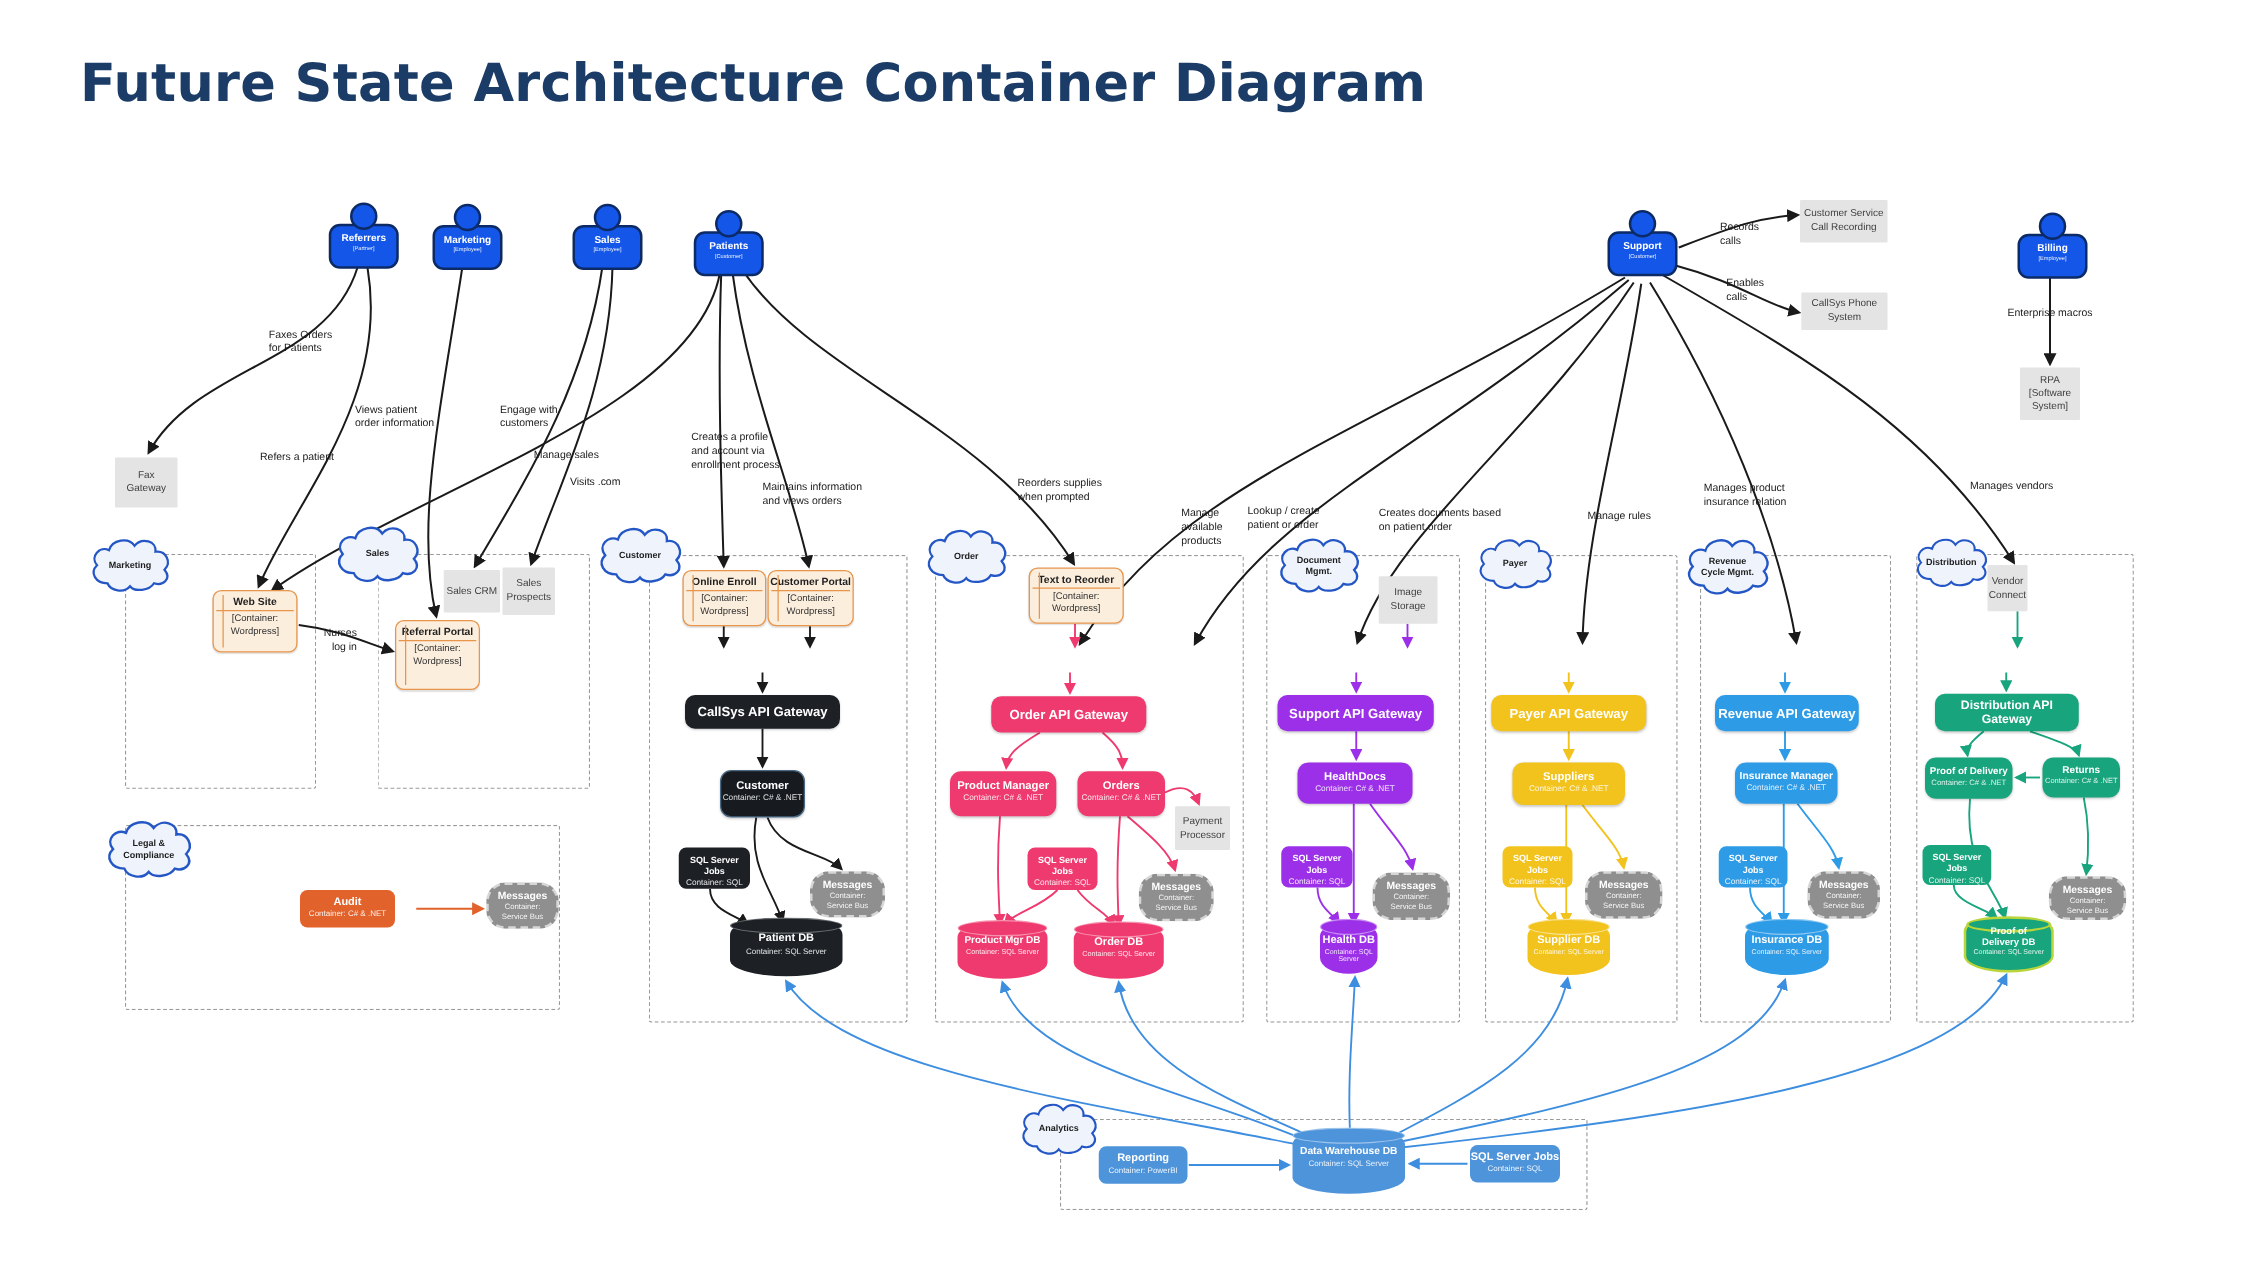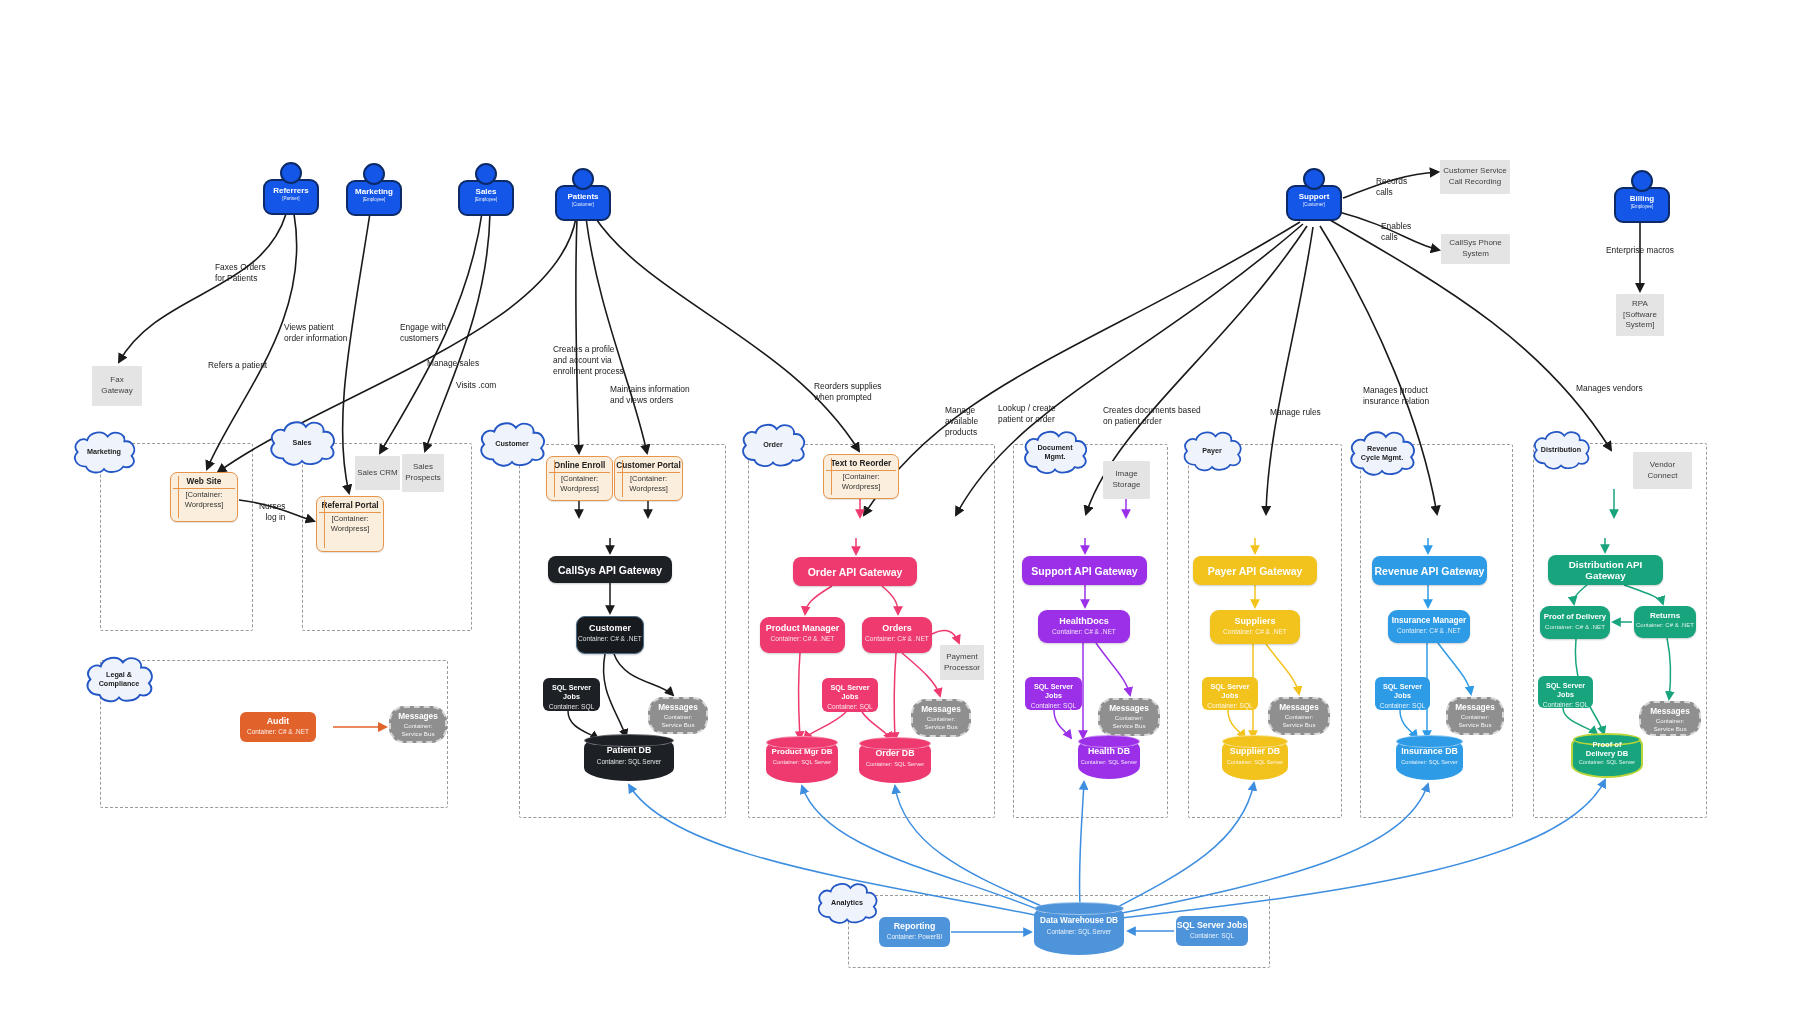--- a/index.html
+++ b/index.html
@@ -77,20 +77,21 @@
   .solid .s{font-size:6.4px;opacity:.9;margin-top:2px;}
   
   .elabel{font-size:8.4px;color:#1A1A1A;line-height:1.3;z-index:8;}
   .wires{position:absolute;left:0;top:0;z-index:3;}
 </style>
 </head>
 <body>
 
 <div id="canvas">
 
+  <div class="abs title">Future State Architecture Container Diagram</div>
 
   <svg class="wires" width="1800" height="1009">
     <defs>
       <marker id="mBlack" viewBox="0 0 10 10" refX="8" refY="5" markerWidth="6.5" markerHeight="6.5" orient="auto-start-reverse">
           <path d="M0,0 L10,5 L0,10 z" fill="#1A1A1A"></path>
         </marker>
       <marker id="mPink" viewBox="0 0 10 10" refX="8" refY="5" markerWidth="6.5" markerHeight="6.5" orient="auto-start-reverse">
           <path d="M0,0 L10,5 L0,10 z" fill="#EE3A6E"></path>
         </marker>
       <marker id="mPurple" viewBox="0 0 10 10" refX="8" refY="5" markerWidth="6.5" markerHeight="6.5" orient="auto-start-reverse">
@@ -327,21 +328,21 @@
   <div class="abs ext pre" style="left:1441px;top:234px;width:69px;height:30px;">CallSys Phone
 System</div>
   <div class="abs ext pre" style="left:1616px;top:294px;width:48px;height:42px;">RPA
 [Software
 System]</div>
   <div class="abs ext pre" style="left:355px;top:456px;width:45px;height:34px;">Sales CRM</div>
   <div class="abs ext pre" style="left:402px;top:454px;width:42px;height:38px;">Sales
 Prospects</div>
   <div class="abs ext pre" style="left:1103px;top:461px;width:47px;height:38px;">Image
 Storage</div>
-  <div class="abs ext pre" style="left:1590px;top:452px;width:59px;height:37px;margin-left:43px;">Vendor
+  <div class="abs ext pre" style="left:1590px;top:452px;width:32px;height:37px;">Vendor
 Connect</div>
   <div class="abs ext pre" style="left:940px;top:645px;width:44px;height:35px;">Payment
 Processor</div>
 
   <div class="abs wp" style="left:170px;top:472px;width:68px;height:50px;">
     <div class="t">Web Site</div>
     <div class="s pre">[Container:
 Wordpress]</div>
   </div>
   <div class="abs wp" style="left:316px;top:496px;width:68px;height:56px;">
@@ -472,21 +473,21 @@
     <div class="s">Container: SQL Server</div>
   </div>
   <div class="abs cyl k-pink" style="left:766px;top:742px;width:72px;height:41px;">
     <div class="t" style="font-size:8px;">Product Mgr DB</div>
     <div class="s" style="font-size:5.8px;">Container: SQL Server</div>
   </div>
   <div class="abs cyl k-pink" style="left:859px;top:743px;width:72px;height:40px;">
     <div class="t">Order DB</div>
     <div class="s" style="font-size:5.8px;">Container: SQL Server</div>
   </div>
-  <div class="abs cyl k-purple" style="left:1078px;top:741px;width:62px;height:38px;">
+  <div class="abs cyl k-purple" style="left:1056px;top:741px;width:46px;height:38px;">
     <div class="t">Health DB</div>
     <div class="s" style="font-size:5.6px;">Container: SQL Server</div>
   </div>
   <div class="abs cyl k-yellow" style="left:1222px;top:741px;width:66px;height:39px;">
     <div class="t">Supplier DB</div>
     <div class="s" style="font-size:5.6px;">Container: SQL Server</div>
   </div>
   <div class="abs cyl k-blue" style="left:1396px;top:741px;width:67px;height:39px;">
     <div class="t">Insurance DB</div>
     <div class="s" style="font-size:5.6px;">Container: SQL Server</div>

